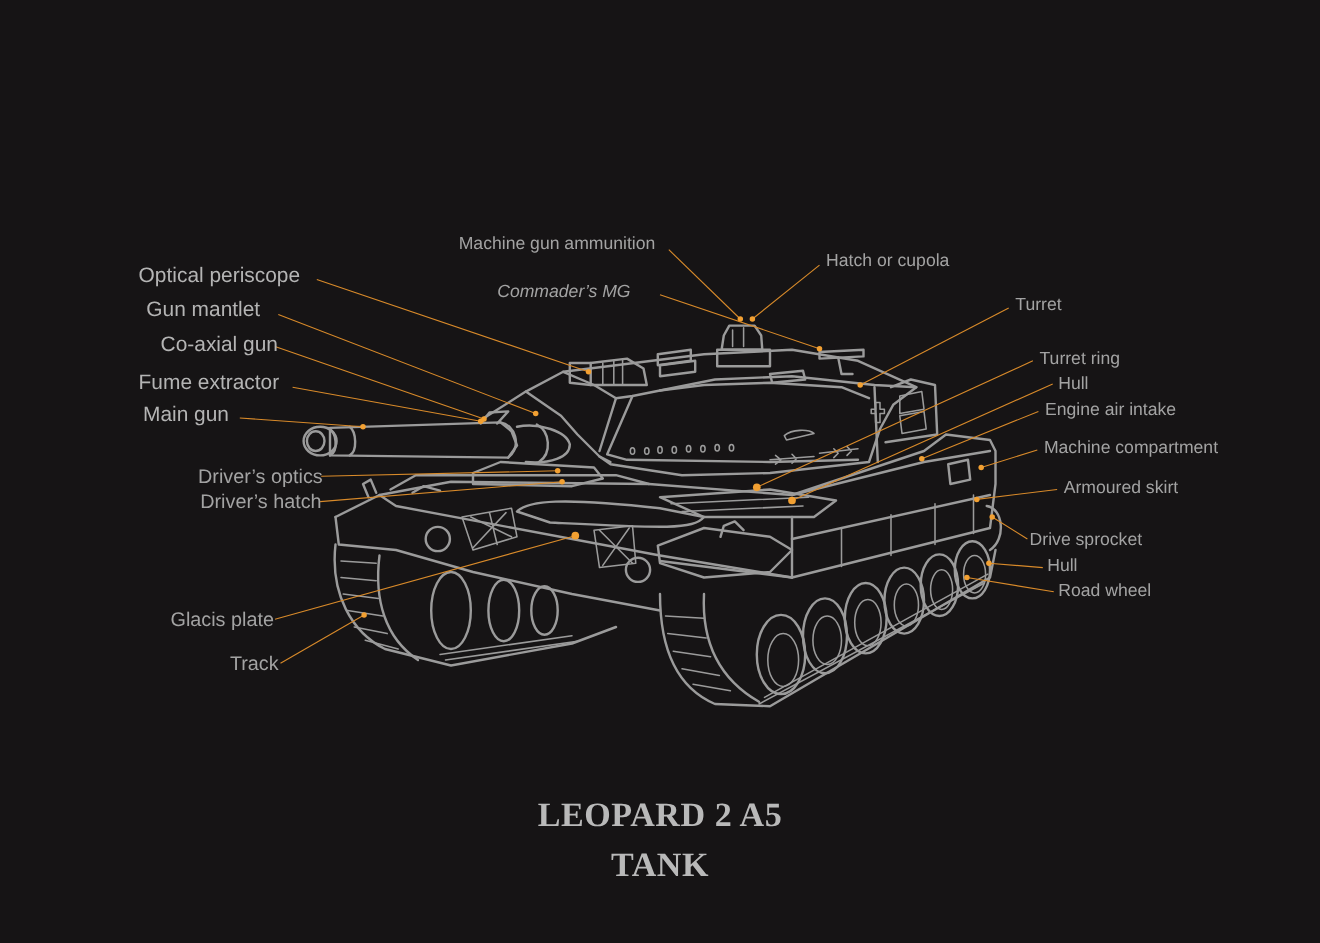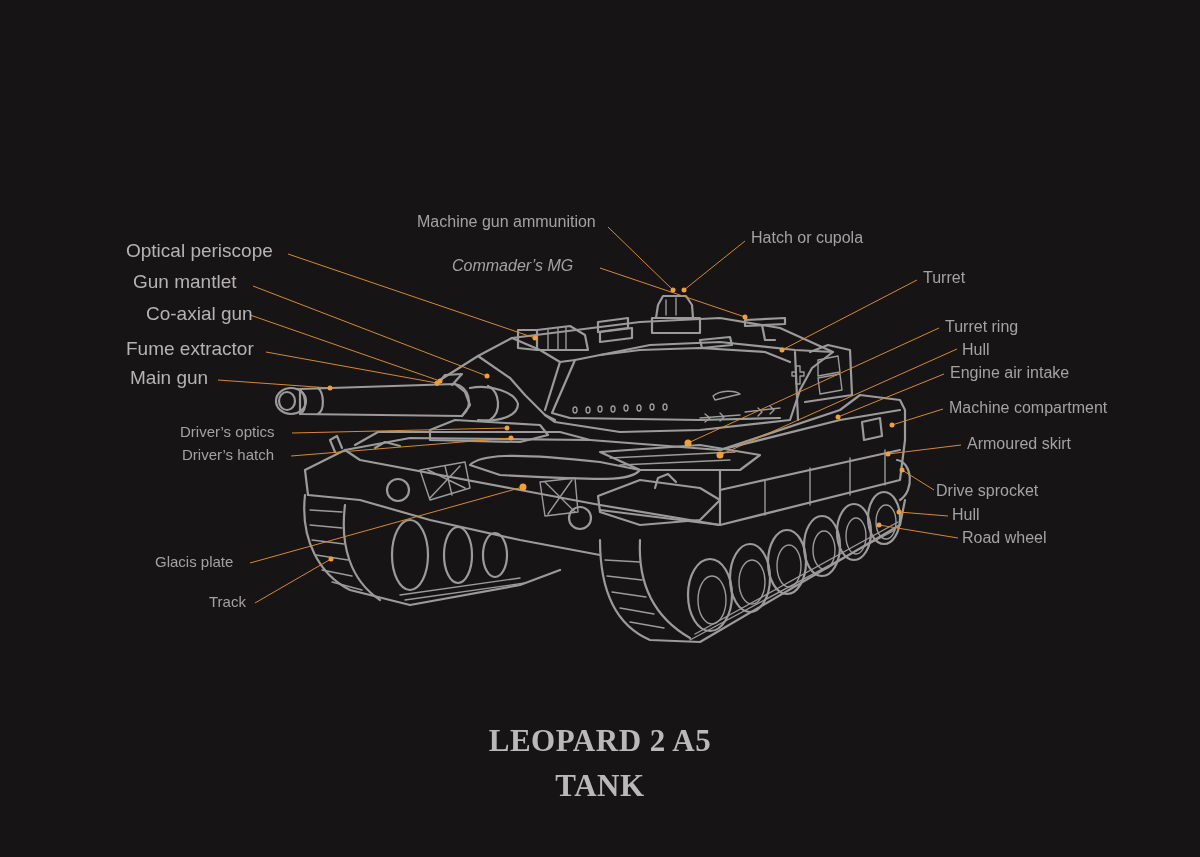--- a/index.html
+++ b/index.html
@@ -1,21 +1,21 @@
 <!DOCTYPE html>
 <html><head>
 <meta charset="utf-8">
 <style>
   html, body { margin:0; padding:0; }
   body { width:1200px; height:857px; background:#161415; overflow:hidden; position:relative; }
   #stage { position:absolute; left:0; top:0; width:1200px; height:857px; }
   .lbl { position:absolute; font-family:"Liberation Sans", sans-serif; color:#a3a3a3; white-space:nowrap; line-height:1; }
   .lbl.big { font-size:19px; color:#b4b4b4; }
   .lbl.mid { font-size:16px; }
-  .lbl.small { font-size:15px; }
+  .lbl.small { font-size:18px; }
   .title { position:absolute; left:0; width:1200px; text-align:center; font-family:"Liberation Serif", serif; font-weight:bold; color:#b9b9b9; font-size:31px; letter-spacing:0.5px; }
   svg { position:absolute; left:0; top:0; }
   .tk { fill:none; stroke:#9b9b9b; stroke-width:2.2; stroke-linejoin:round; stroke-linecap:round; }
   .tkt { fill:none; stroke:#9b9b9b; stroke-width:1.4; stroke-linejoin:round; stroke-linecap:round; }
   .ld { stroke:#d88a2a; stroke-width:1; fill:none; }
   .dot { fill:#f2a032; }
 </style>
 </head>
 <body>
 

